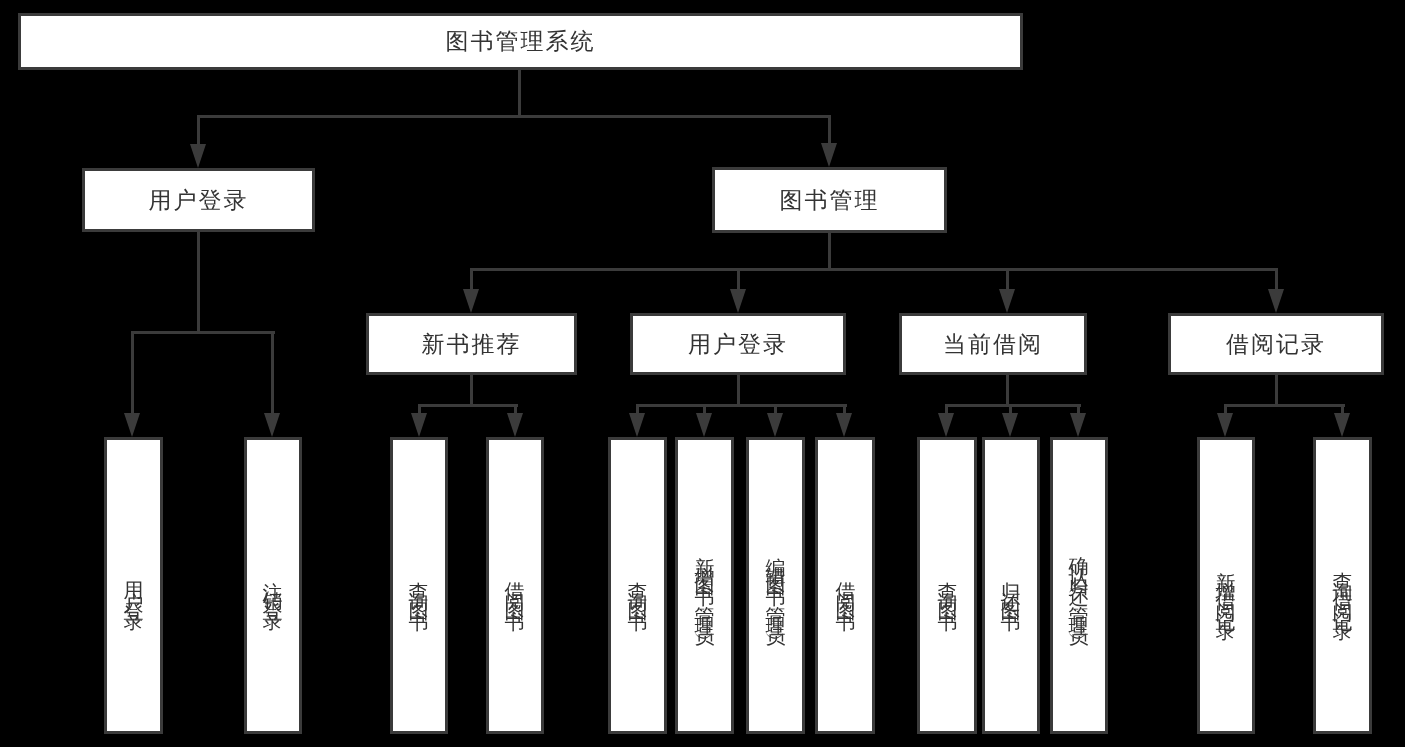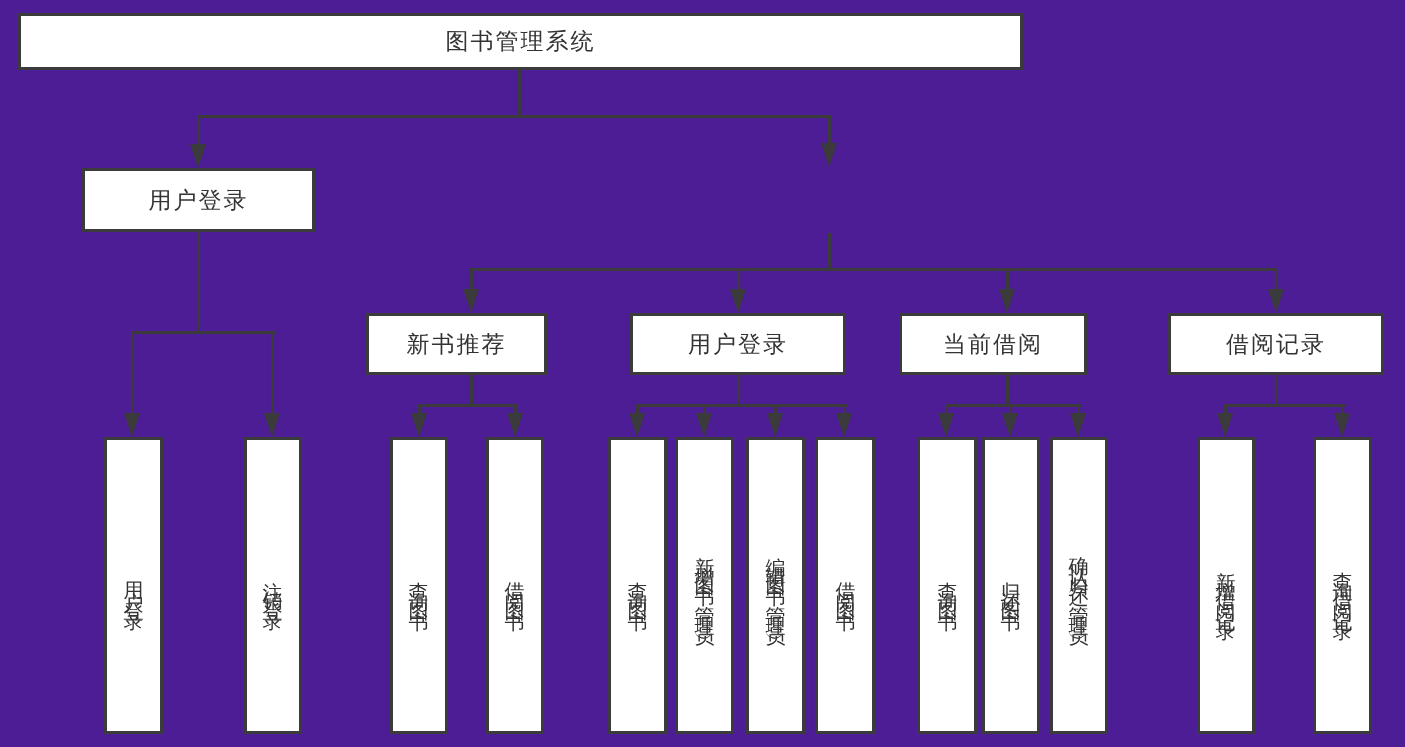--- a/index.html
+++ b/index.html
@@ -1,18 +1,18 @@
 <!DOCTYPE html>
 <html><head>
 <meta charset="utf-8">
 <title>图书管理系统</title>
 <style>
   html,body{margin:0;padding:0;background:#ffffff;}
   .stage{
-    position:relative;width:1405px;height:747px;background:#4c1d95;
+    position:relative;width:1405px;height:747px;background:#000000;
     font-family:"Liberation Sans",sans-serif;overflow:hidden;
   }
   
   .hbox{
     position:absolute;box-sizing:border-box;border:3px solid #3b3b3b;background:#fff;
     display:flex;align-items:center;justify-content:center;
     font-size:23px;letter-spacing:2px;color:#333;white-space:nowrap;
   }
   
   .vbox{
@@ -40,20 +40,21 @@
   <div class="hbox" style="left:18px;top:13px;width:1005px;height:57px">图书管理系统</div>
 
   <i class="vl" style="left:518px;top:70px;height:47px"></i>
   <i class="hl" style="left:197px;top:115px;width:634px"></i>
   <i class="vl" style="left:197px;top:118px;height:28px"></i>
   <i class="ah" style="left:190px;top:144px"></i>
   <i class="vl" style="left:828px;top:118px;height:28px"></i>
   <i class="ah" style="left:821px;top:143px"></i>
 
   <div class="hbox" style="left:82px;top:168px;width:233px;height:64px">用户登录</div>
+  <div class="hbox" style="left:712px;top:167px;width:235px;height:66px">图书管理</div>
 
   <i class="vl" style="left:197px;top:232px;height:101px"></i>
   <i class="hl" style="left:131px;top:331px;width:144px"></i>
   <i class="vl" style="left:131px;top:334px;height:80px"></i>
   <i class="ah" style="left:124px;top:413px"></i>
   <i class="vl" style="left:271px;top:334px;height:80px"></i>
   <i class="ah" style="left:264px;top:413px"></i>
 
   <div class="vbox" style="left:104px;top:437px;width:59px;height:297px">用户登录</div>
   <div class="vbox" style="left:244px;top:437px;width:58px;height:297px">注销登录</div>
@@ -62,21 +63,21 @@
   <i class="hl" style="left:470px;top:268px;width:808px"></i>
   <i class="vl" style="left:470px;top:271px;height:20px"></i>
   <i class="ah" style="left:463px;top:289px"></i>
   <i class="vl" style="left:737px;top:271px;height:20px"></i>
   <i class="ah" style="left:730px;top:289px"></i>
   <i class="vl" style="left:1006px;top:271px;height:20px"></i>
   <i class="ah" style="left:999px;top:289px"></i>
   <i class="vl" style="left:1275px;top:271px;height:20px"></i>
   <i class="ah" style="left:1268px;top:289px"></i>
 
-  <div class="hbox" style="left:366px;top:313px;width:181px;height:62px">新书推荐</div>
+  <div class="hbox" style="left:366px;top:313px;width:211px;height:62px">新书推荐</div>
   <div class="hbox" style="left:630px;top:313px;width:216px;height:62px">用户登录</div>
   <div class="hbox" style="left:899px;top:313px;width:188px;height:62px">当前借阅</div>
   <div class="hbox" style="left:1168px;top:313px;width:216px;height:62px">借阅记录</div>
 
   <i class="vl" style="left:470px;top:375px;height:32px"></i>
   <i class="hl" style="left:418px;top:404px;width:100px"></i>
   <i class="vl" style="left:418px;top:407px;height:8px"></i>
   <i class="ah" style="left:411px;top:413px"></i>
   <i class="vl" style="left:514px;top:407px;height:8px"></i>
   <i class="ah" style="left:507px;top:413px"></i>

